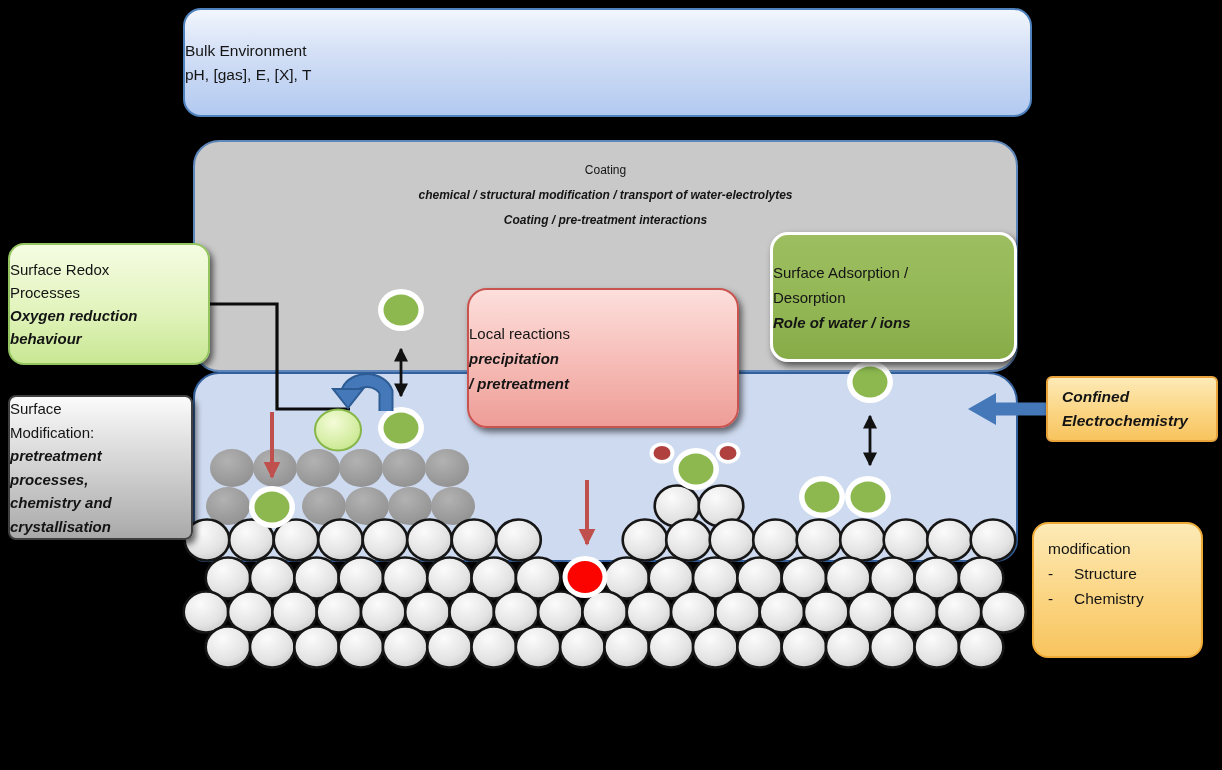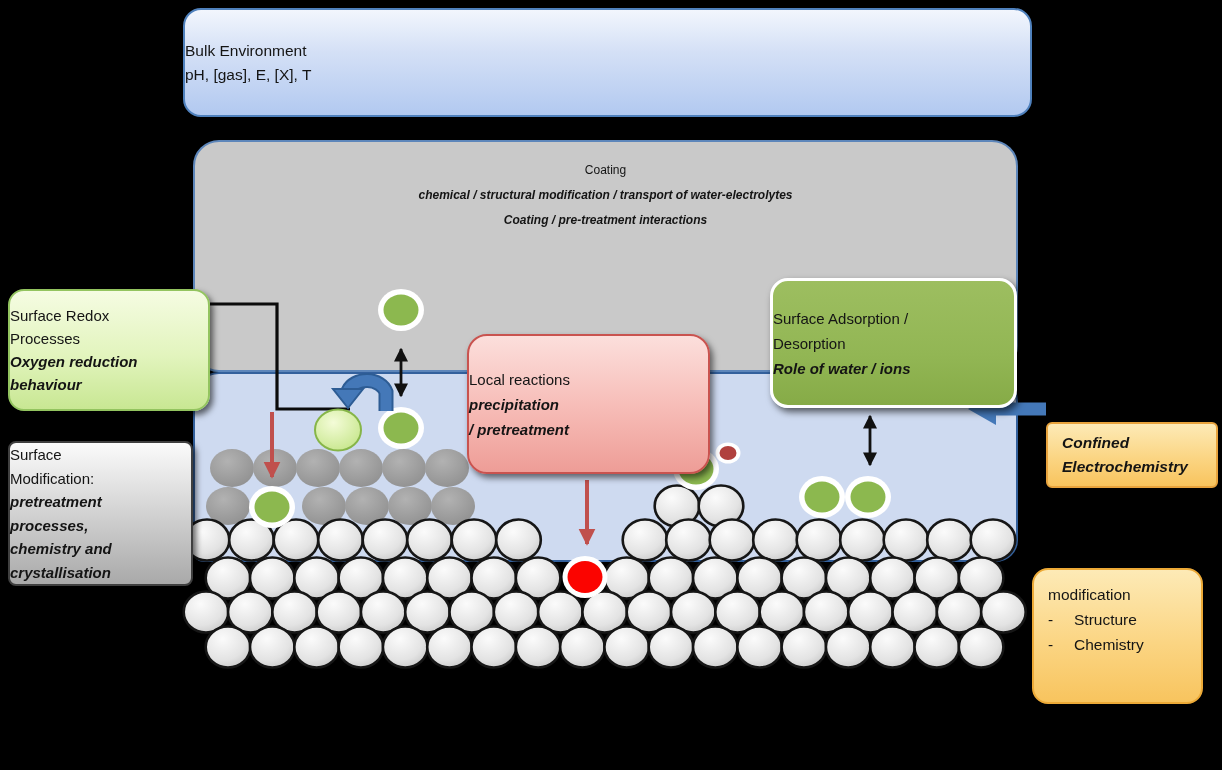--- a/index.html
+++ b/index.html
@@ -23,33 +23,33 @@
     background:#c9c9c9;border:2.5px solid #5d86ba;box-sizing:border-box;
   }
   #coating-text{left:0;right:0;top:16px;font-size:12px;line-height:25px;text-align:center;}
   #band{
     left:193px;top:372px;width:825px;height:190px;
     border-radius:26px 30px 22px 10px;
     background:#cedaf0;border:2.5px solid #33609c;box-sizing:border-box;
   }
   #svg-layer{left:0;top:0;}
 
-  .float-box{box-sizing:border-box;font-size:15px;line-height:23px;margin-top:46px;}
+  .float-box{box-sizing:border-box;font-size:15px;line-height:23px;}
   #surface-redox-box{
     left:8px;top:243px;width:202px;height:122px;border-radius:16px;
     background:linear-gradient(180deg,#f5fce2 0%,#e2f4bd 55%,#c8e793 100%);
     border:2.5px solid #93c45f;box-shadow:3px 4px 6px rgba(0,0,0,.6);
   }
   #surface-mod-box{
     left:8px;top:395px;width:185px;height:145px;border-radius:8px;
     background:linear-gradient(180deg,#fbfbfb 0%,#d6d6d6 45%,#a9a9a9 100%);
     border:2.5px solid #3f3f3f;box-shadow:3px 4px 6px rgba(0,0,0,.6);line-height:23.5px;
   }
   #local-reactions-box{
-    left:467px;top:288px;width:243px;height:140px;border-radius:20px;
+    left:467px;top:288px;width:272px;height:140px;border-radius:20px;
     background:linear-gradient(180deg,#fcdfdc 0%,#f7beb9 50%,#ee9d97 100%);
     border:2.5px solid #c9534f;box-shadow:3px 4px 6px rgba(0,0,0,.55);line-height:25px;
   }
   #surface-ads-box{
     left:770px;top:232px;width:247px;height:130px;border-radius:18px;
     background:linear-gradient(180deg,#9dbe60 0%,#92b654 60%,#86ab47 100%);
     border:3px solid #ffffff;box-shadow:3px 4px 7px rgba(0,0,0,.6);line-height:25px;
   }
   #confined-box{
     left:1046px;top:376px;width:172px;height:66px;border-radius:6px;

